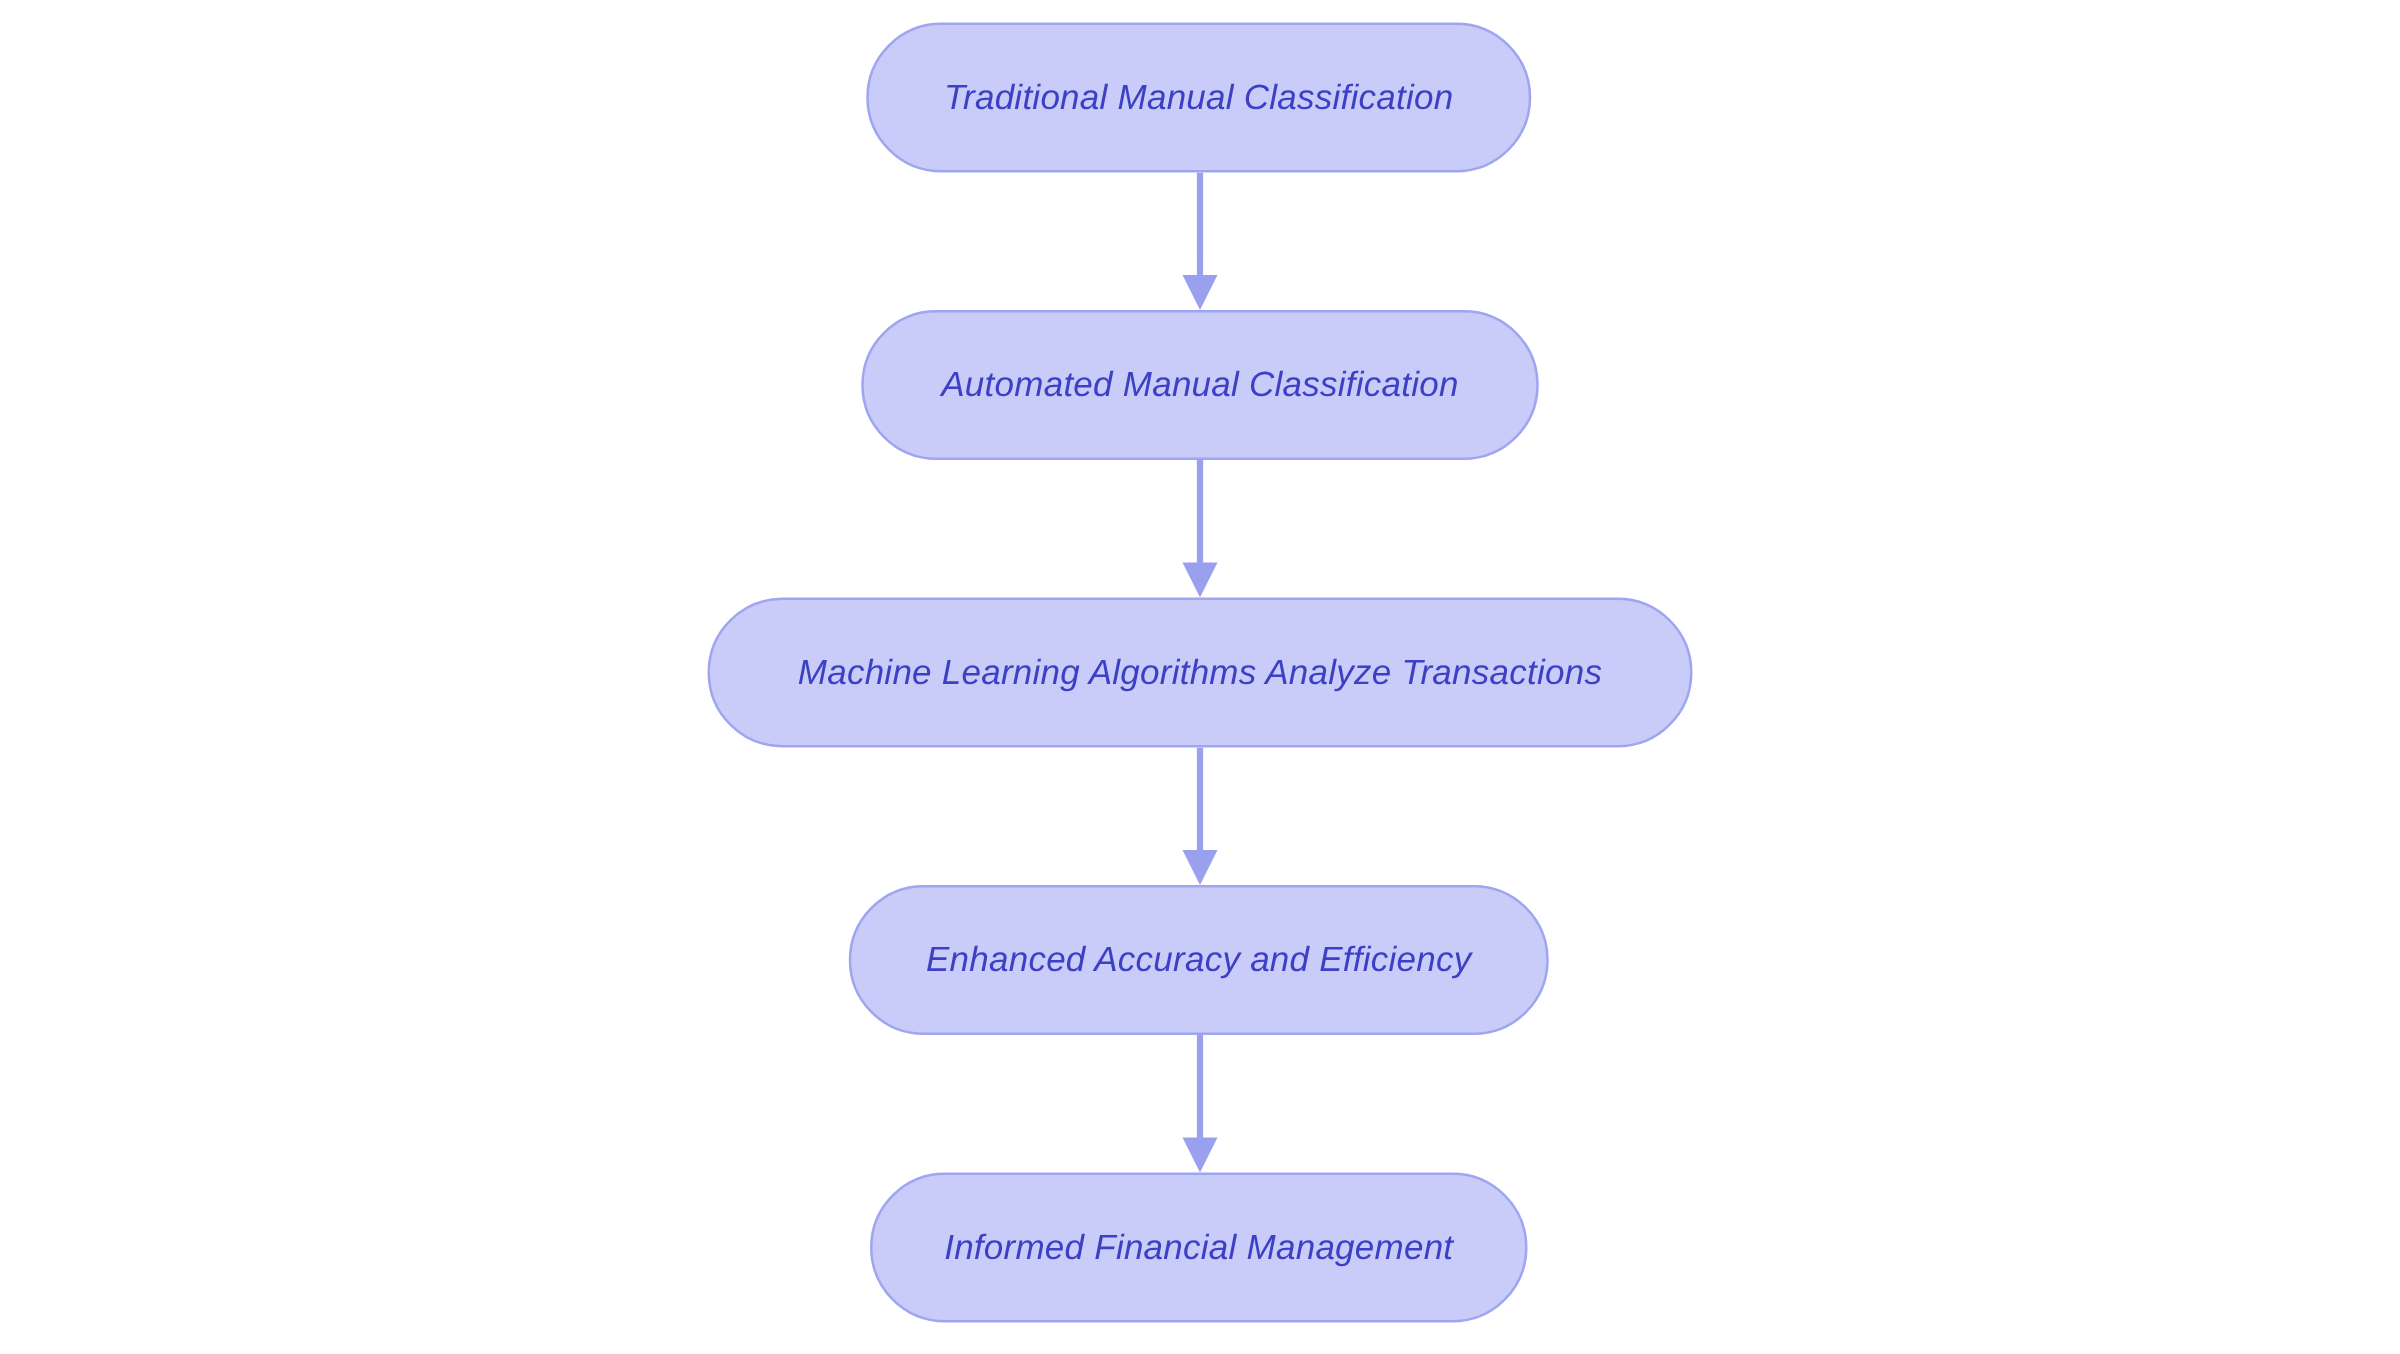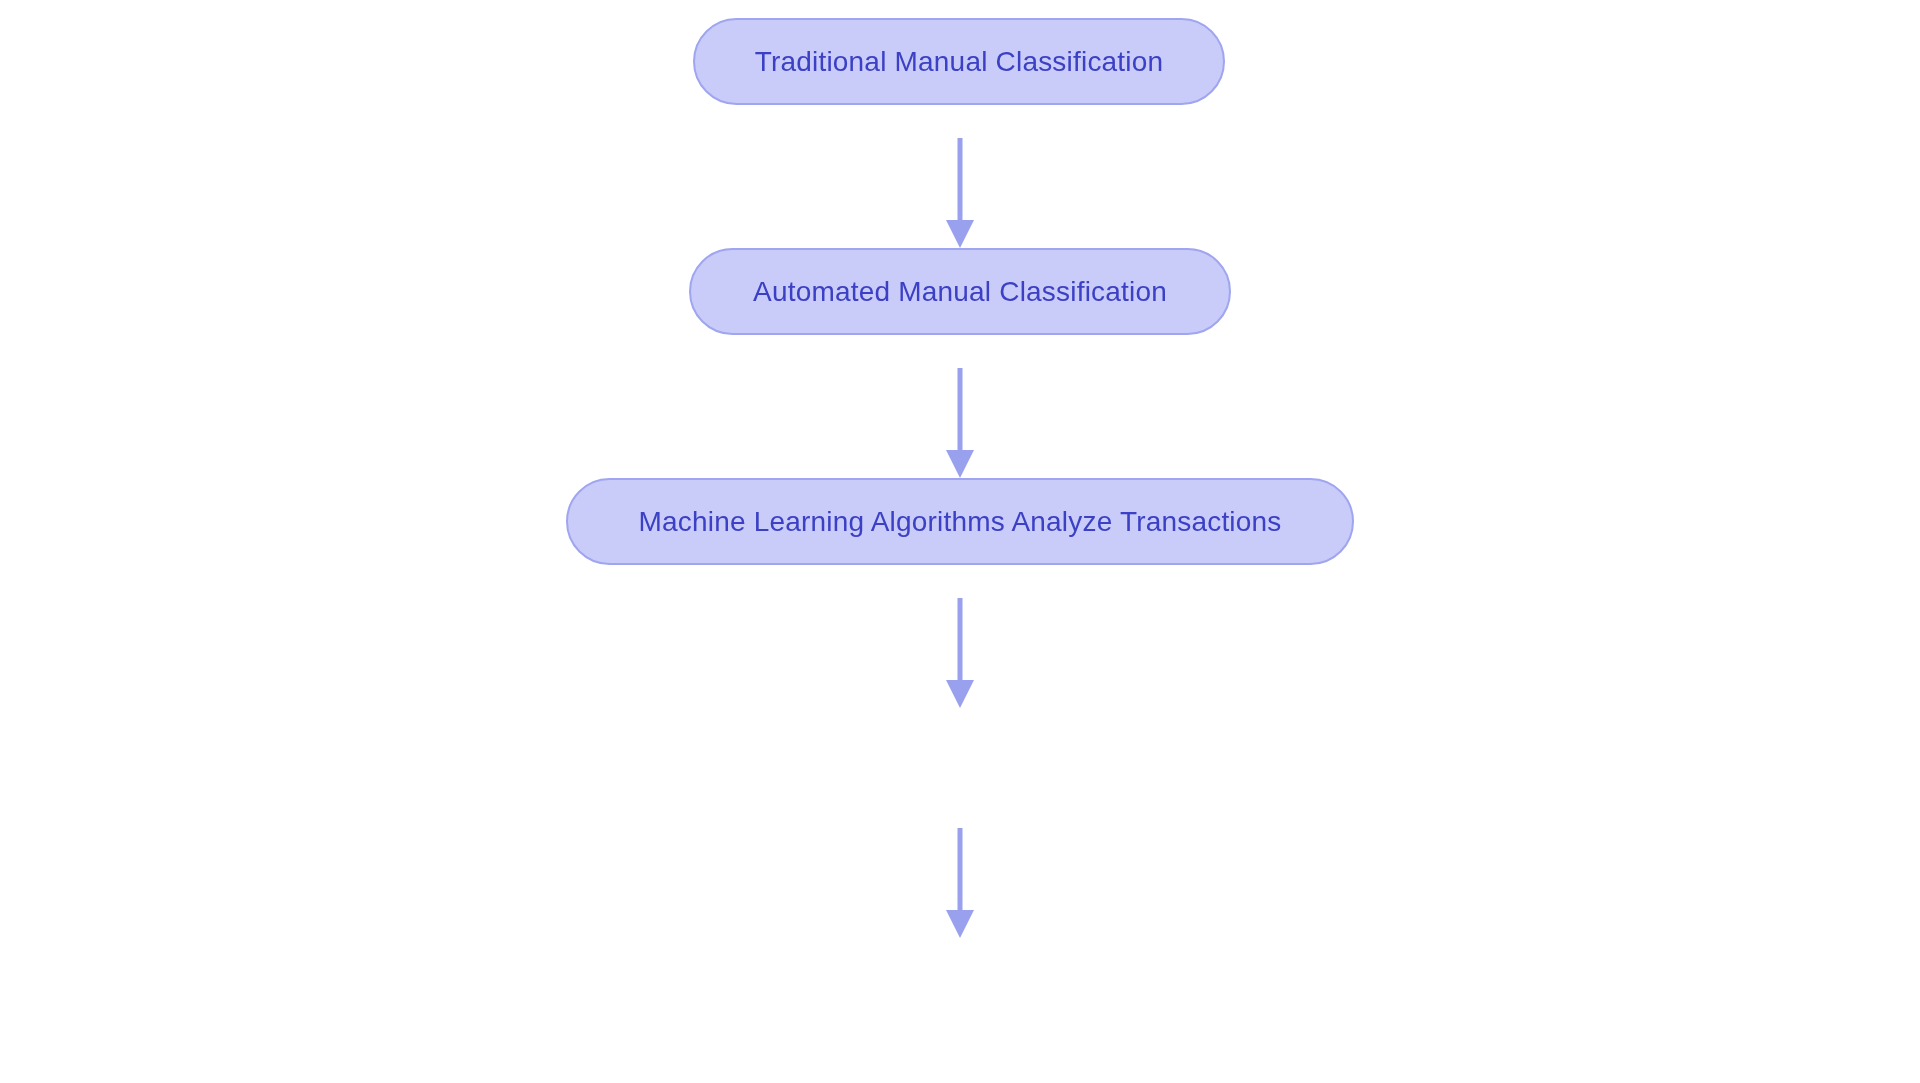--- a/index.html
+++ b/index.html
@@ -10,33 +10,34 @@
   }
   #canvas {
     position: relative;
     width: 1920px;
     height: 1083px;
     background: var(--bg, #ffffff);
     overflow: hidden;
   }
   .flow-node {
     position: absolute;
-    height: 87px;
+    height: 120px;
     box-sizing: border-box;
     background: var(--node-fill, #c9cbf8);
     border: 2px solid var(--node-border, #9fa5f0);
     border-radius: 60px;
     color: var(--node-text, #3b40c4);
     font-size: 28px;
     letter-spacing: 0.2px;
     display: flex;
     align-items: center;
     justify-content: center;
     text-align: center;
     white-space: nowrap;
+    font-style: italic;
   }
   .node-1 { left: 693px; top: 18px;  width: 532px; }
   .node-2 { left: 689px; top: 248px; width: 542px; }
   .node-3 { left: 566px; top: 478px; width: 788px; }
   .node-4 { left: 679px; top: 708px; width: 560px; }
   .node-5 { left: 696px; top: 938px; width: 526px; }
 
   .flow-arrow {
     position: absolute;
     left: 944px;
@@ -74,20 +75,26 @@
 
   <div class="flow-node node-3">
     <span>Machine Learning Algorithms Analyze Transactions</span>
   </div>
 
   <svg class="flow-arrow arrow-3" viewBox="0 0 32 110" aria-hidden="true">
     <line x1="16" y1="0" x2="16" y2="85" stroke="currentColor" stroke-width="5"></line>
     <polygon points="2,82 30,82 16,110" fill="currentColor"></polygon>
   </svg>
 
+  <div class="flow-node node-4">
+    <span>Enhanced Accuracy and Efficiency</span>
+  </div>
 
   <svg class="flow-arrow arrow-4" viewBox="0 0 32 110" aria-hidden="true">
     <line x1="16" y1="0" x2="16" y2="85" stroke="currentColor" stroke-width="5"></line>
     <polygon points="2,82 30,82 16,110" fill="currentColor"></polygon>
   </svg>
 
+  <div class="flow-node node-5">
+    <span>Informed Financial Management</span>
+  </div>
 
 </div>
 
 </body></html>

